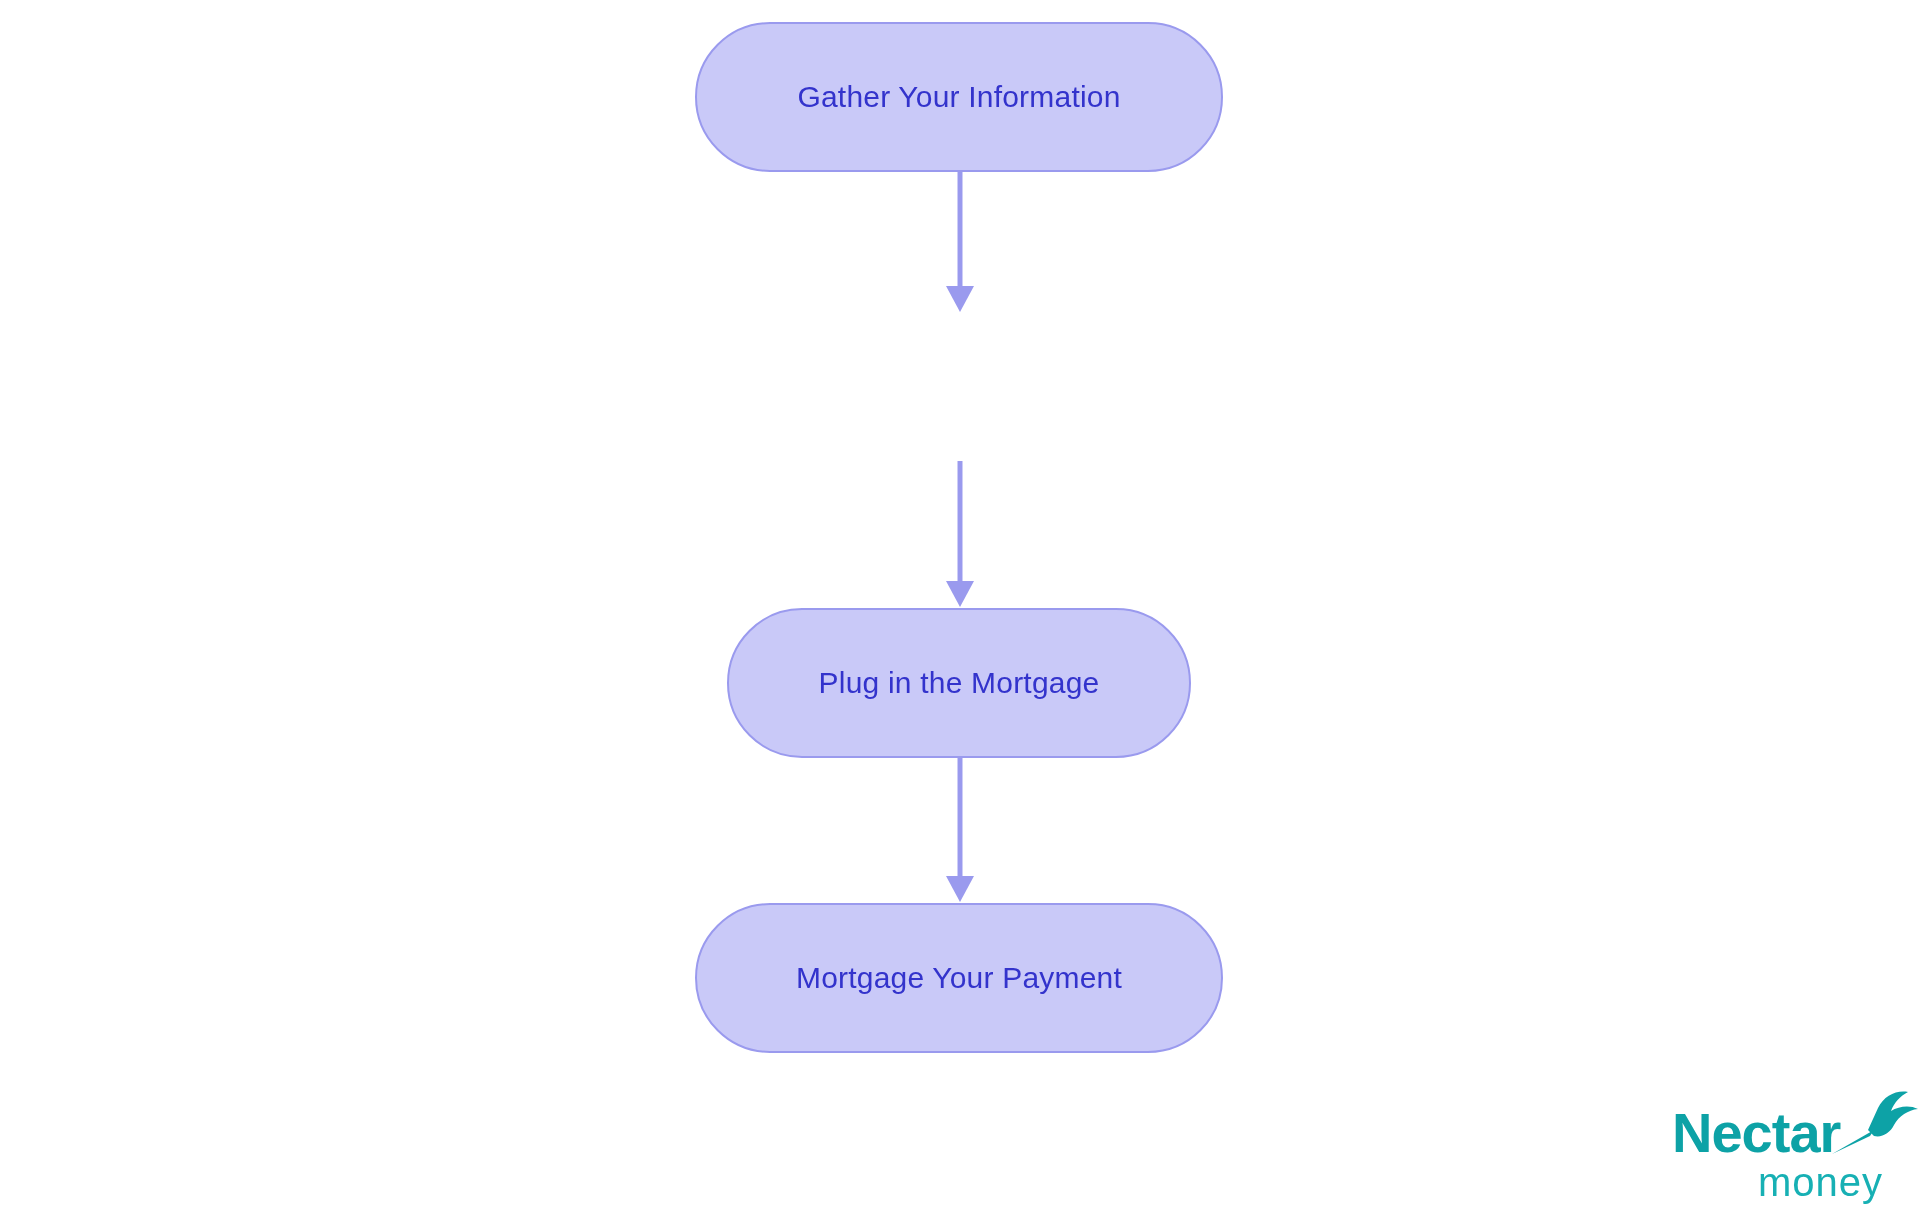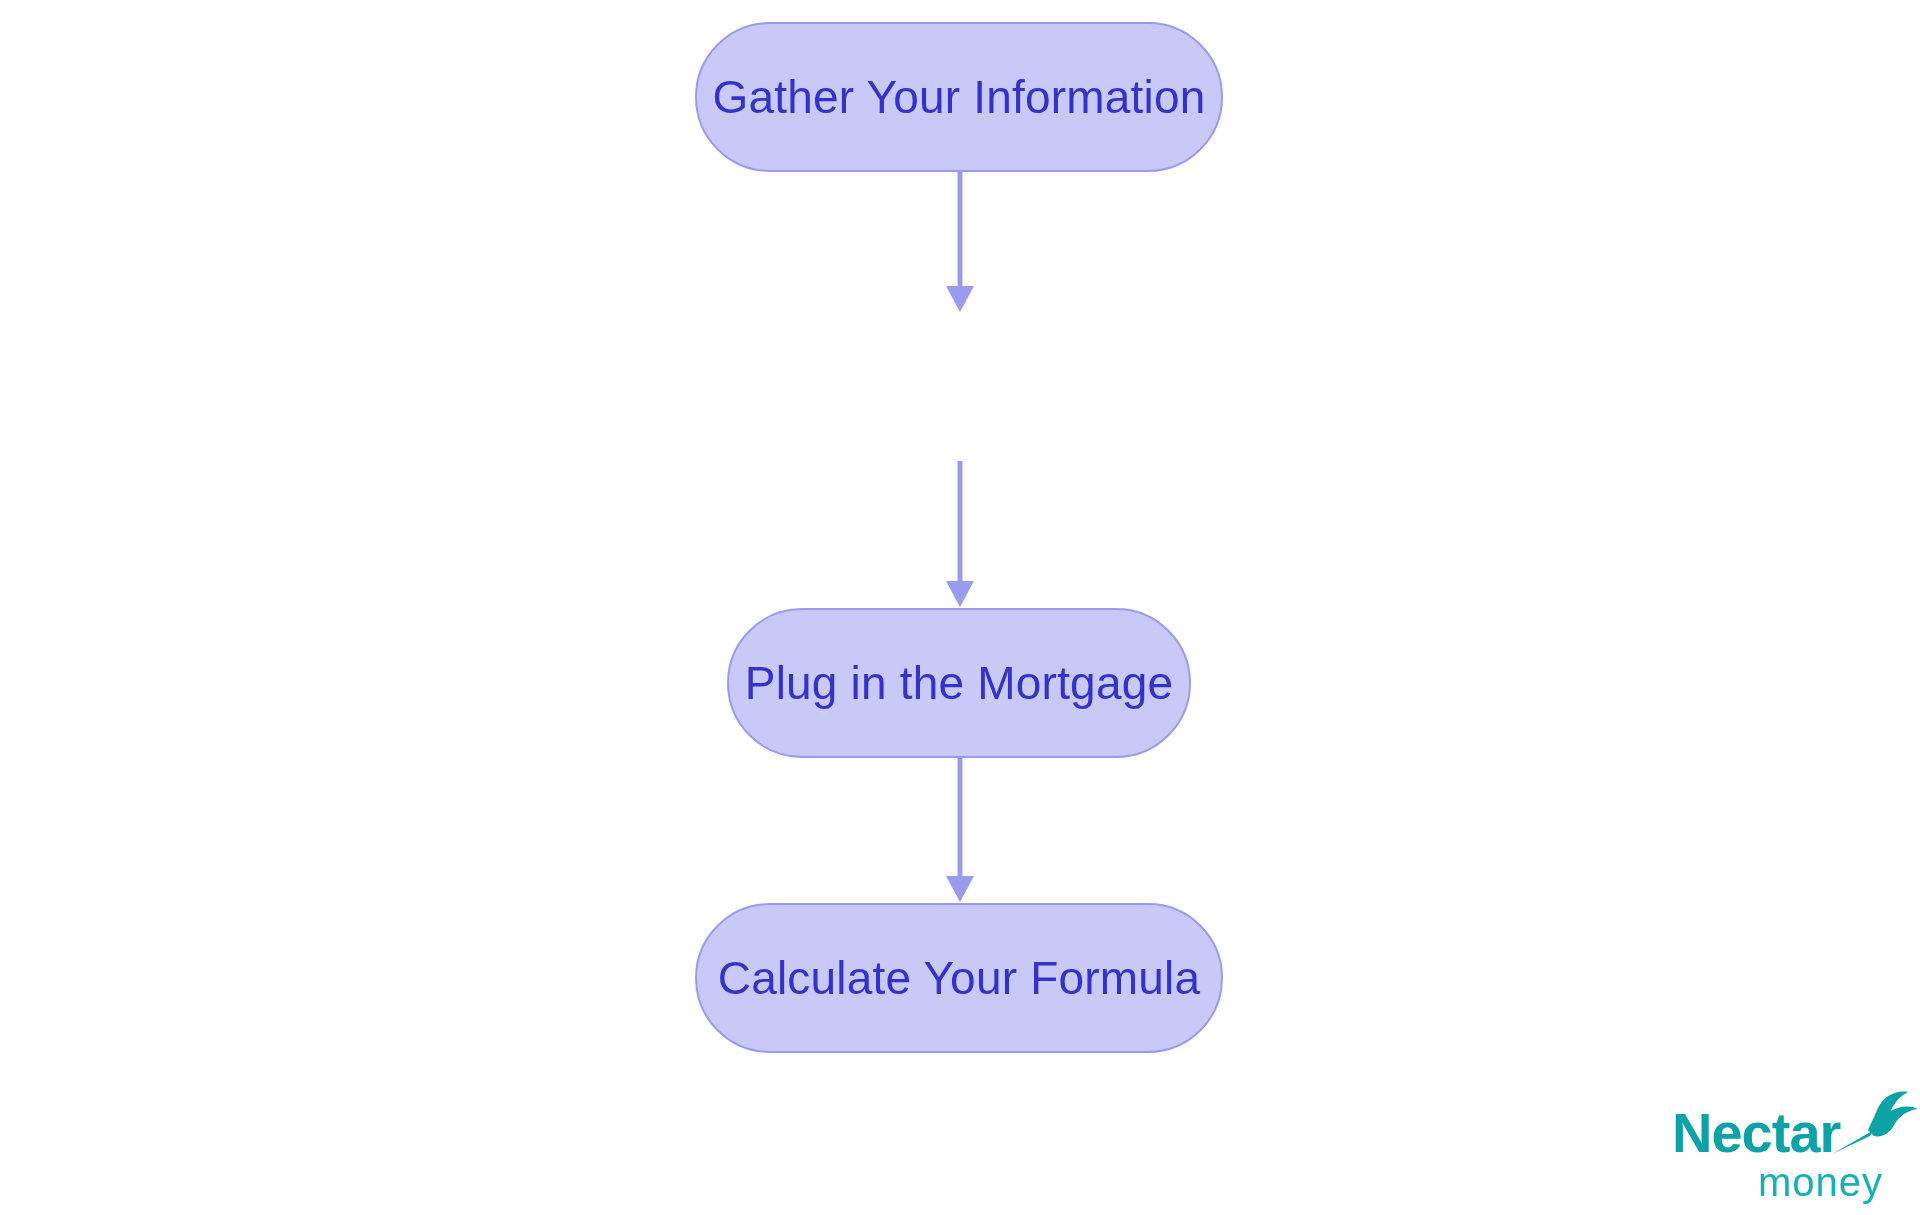--- a/index.html
+++ b/index.html
@@ -28,21 +28,21 @@
     align-items: center;
     justify-content: center;
     background: #c9c9f8;
     border: 2px solid #9a9aee;
     border-radius: 76px;
     text-align: center;
     padding: 0 34px;
   }
   .node-label {
     color: #3333cc;
-    font-size: 46px;
+    font-size: 30px;
     font-weight: 400;
     letter-spacing: 0.2px;
     line-height: 1.15;
     white-space: nowrap;
   }
 
   
   .connector {
     position: absolute;
     overflow: visible;
@@ -79,21 +79,21 @@
   <div class="node" style="left:727px; top:608px; width:464px; height:150px;">
     <span class="node-label">Plug in the Mortgage</span>
   </div>
 
   <svg class="connector" style="left:940px; top:756px;" width="40" height="150" viewBox="0 0 40 150">
     <line x1="20" y1="0" x2="20" y2="122" stroke="#9a9aee" stroke-width="5"></line>
     <polygon points="6,120 34,120 20,146" fill="#9a9aee"></polygon>
   </svg>
 
   <div class="node" style="left:695px; top:903px; width:528px; height:150px;">
-    <span class="node-label">Calculate Your Formula</span>
+    <span class="node-label">Mortgage Your Payment</span>
   </div>
 
   <div class="logo" style="left:1672px; top:1086px;">
     <svg width="260" height="128" viewBox="0 0 260 128" xmlns="http://www.w3.org/2000/svg">
 
       <g>
         <path d="M206 22 C212 10 224 4 236 6 C228 10 222 17 219 25 C227 20 238 19 246 23 C236 24 227 30 222 39 C218 47 210 52 202 50 L196 44 Z" fill="#0DA2A6"></path>
         <path d="M202 44 L160 68 L198 50 Z" fill="#0DA2A6"></path>
       </g>
 

